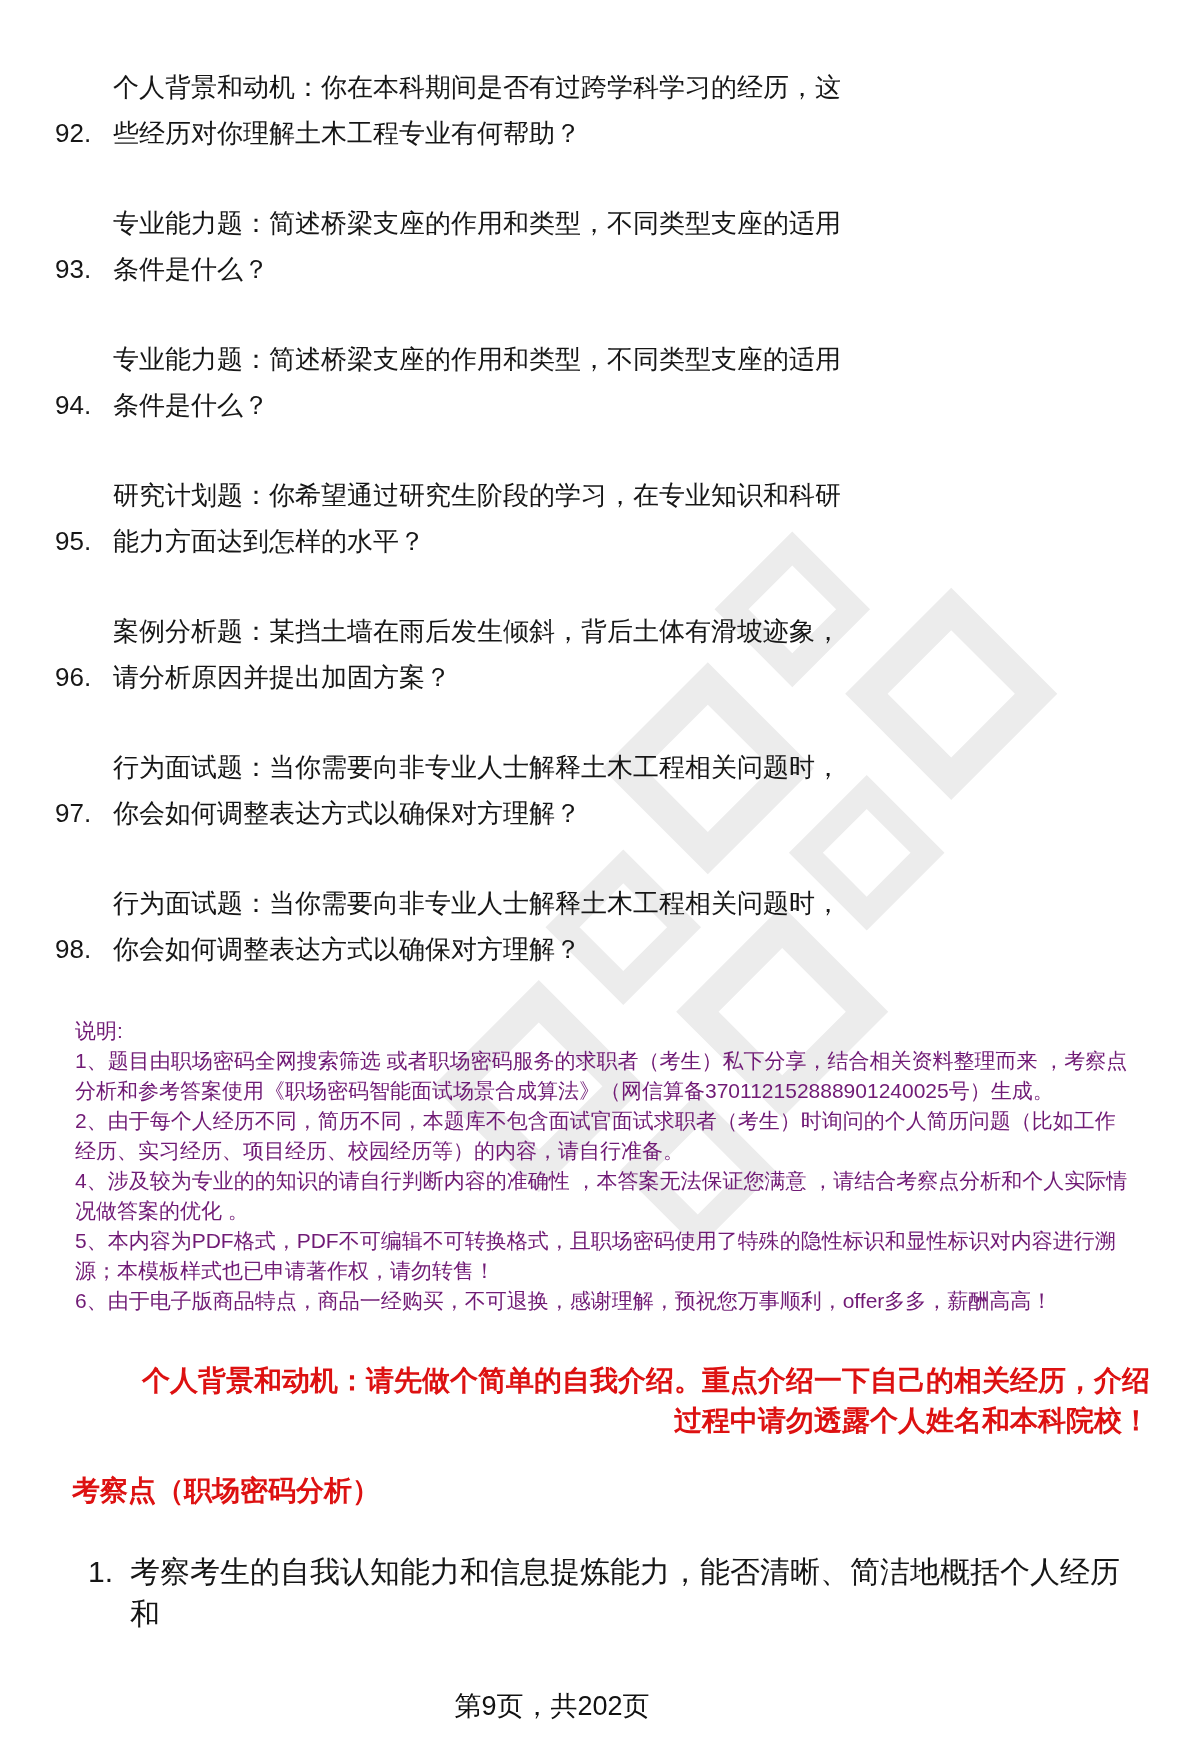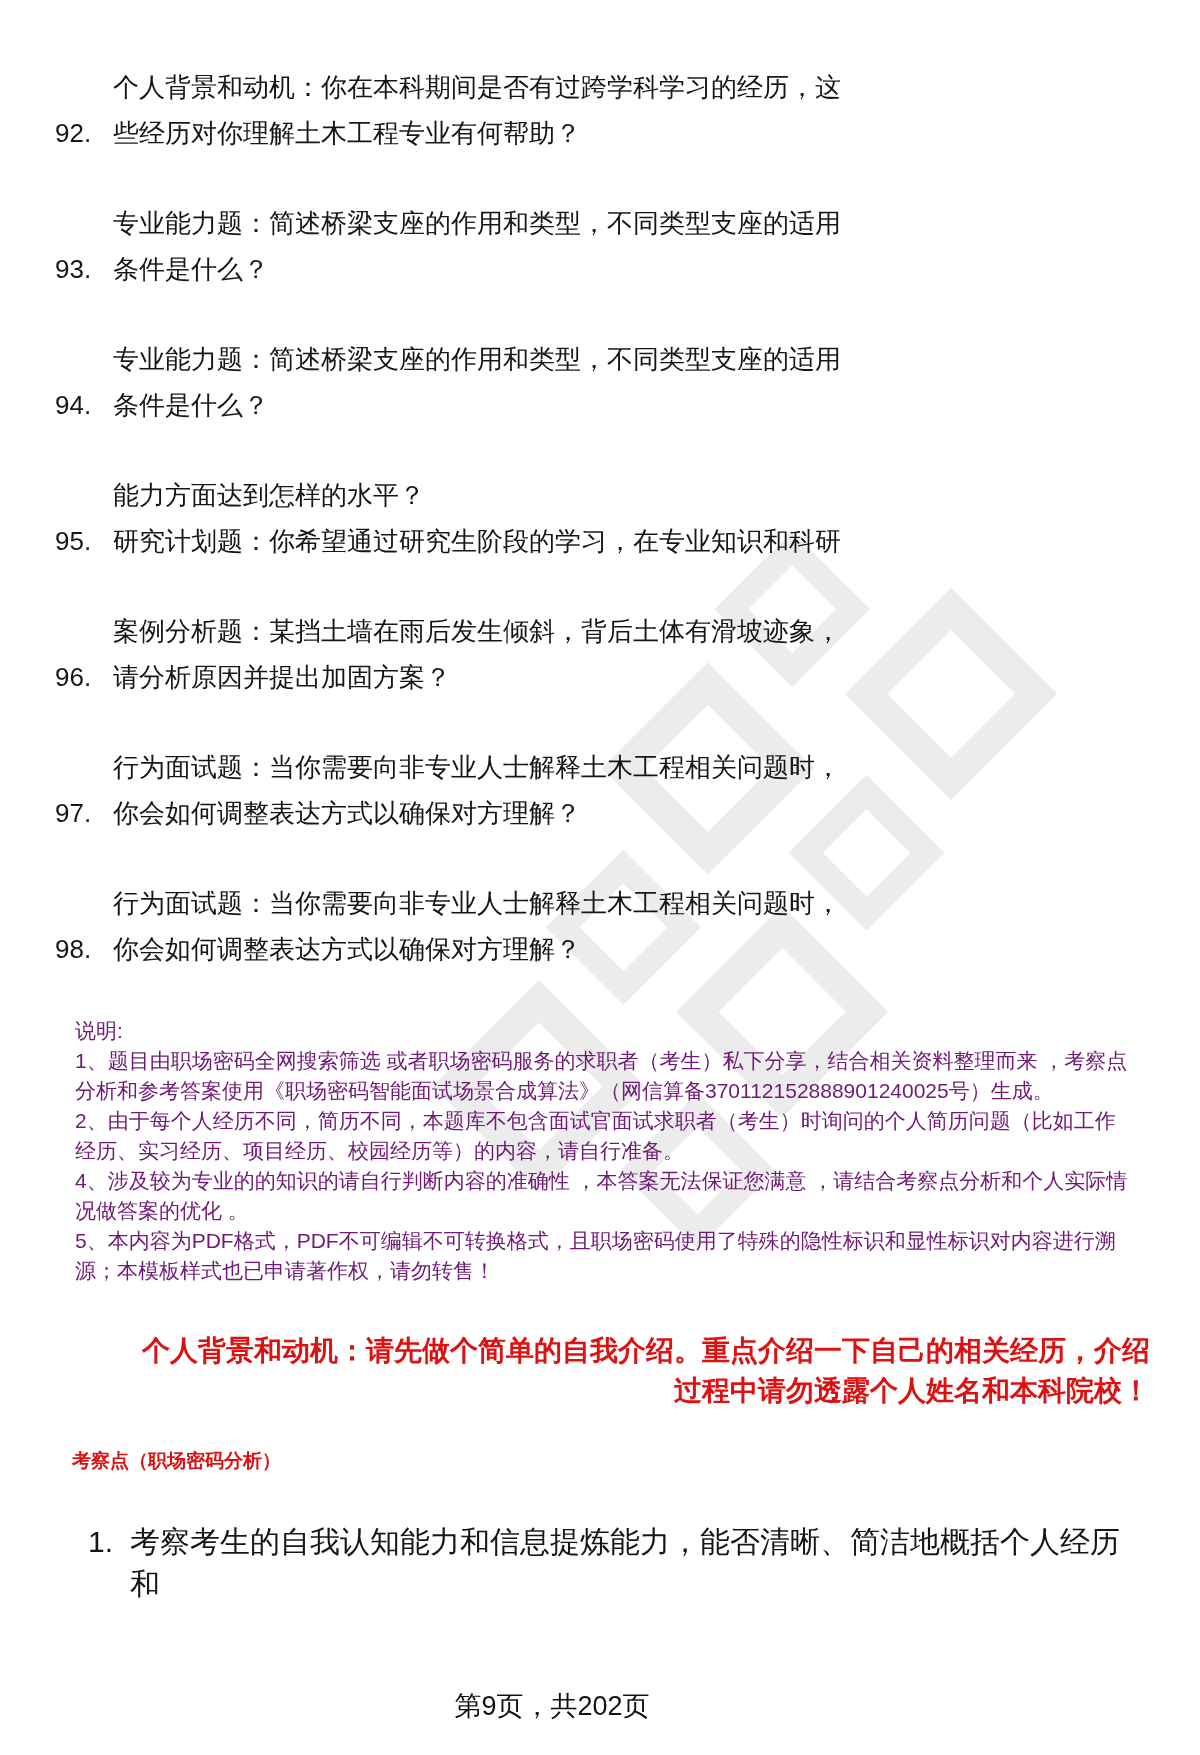--- a/index.html
+++ b/index.html
@@ -82,21 +82,21 @@
     margin:45px 0 0 17px;
     width:1078px;
     font-size:28px;
     line-height:40px;
     font-weight:bold;
     color:var(--accent);
     text-align:right;
   }
   .section-heading{
     margin:32px 0 0 17px;
-    font-size:19px;
+    font-size:28px;
     line-height:36px;
     font-weight:bold;
     color:var(--accent);
   }
   .analysis-row{
     display:flex;
     margin:42px 0 0 33px;
     font-size:30px;
     line-height:42px;
   }
@@ -152,22 +152,22 @@
     <div class="q-row">
       <div class="q-num">94.</div>
       <div class="q-text">
         <div>专业能力题：简述桥梁支座的作用和类型，不同类型支座的适用</div>
         <div>条件是什么？</div>
       </div>
     </div>
     <div class="q-row">
       <div class="q-num">95.</div>
       <div class="q-text">
+        <div>研究计划题：你希望通过研究生阶段的学习，在专业知识和科研</div>
         <div>能力方面达到怎样的水平？</div>
-        <div>研究计划题：你希望通过研究生阶段的学习，在专业知识和科研</div>
       </div>
     </div>
     <div class="q-row">
       <div class="q-num">96.</div>
       <div class="q-text">
         <div>案例分析题：某挡土墙在雨后发生倾斜，背后土体有滑坡迹象，</div>
         <div>请分析原因并提出加固方案？</div>
       </div>
     </div>
     <div class="q-row">
@@ -184,20 +184,21 @@
         <div>你会如何调整表达方式以确保对方理解？</div>
       </div>
     </div>
 
     <div class="notes">
       <p>说明:</p>
       <p>1、题目由职场密码全网搜索筛选 或者职场密码服务的求职者（考生）私下分享，结合相关资料整理而来 ，考察点分析和参考答案使用《职场密码智能面试场景合成算法》（网信算备370112152888901240025号）生成。</p>
       <p>2、由于每个人经历不同，简历不同，本题库不包含面试官面试求职者（考生）时询问的个人简历问题（比如工作经历、实习经历、项目经历、校园经历等）的内容，请自行准备。</p>
       <p>4、涉及较为专业的的知识的请自行判断内容的准确性 ，本答案无法保证您满意 ，请结合考察点分析和个人实际情况做答案的优化 。</p>
       <p>5、本内容为PDF格式，PDF不可编辑不可转换格式，且职场密码使用了特殊的隐性标识和显性标识对内容进行溯源；本模板样式也已申请著作权，请勿转售！</p>
+      <p>6、由于电子版商品特点，商品一经购买，不可退换，感谢理解，预祝您万事顺利，offer多多，薪酬高高！</p>
     </div>
 
     <div class="highlight-question">
       <div>个人背景和动机：请先做个简单的自我介绍。重点介绍一下自己的相关经历，介绍</div>
       <div>过程中请勿透露个人姓名和本科院校！</div>
     </div>
 
     <div class="section-heading">考察点（职场密码分析）</div>
 
     <div class="analysis-row">

